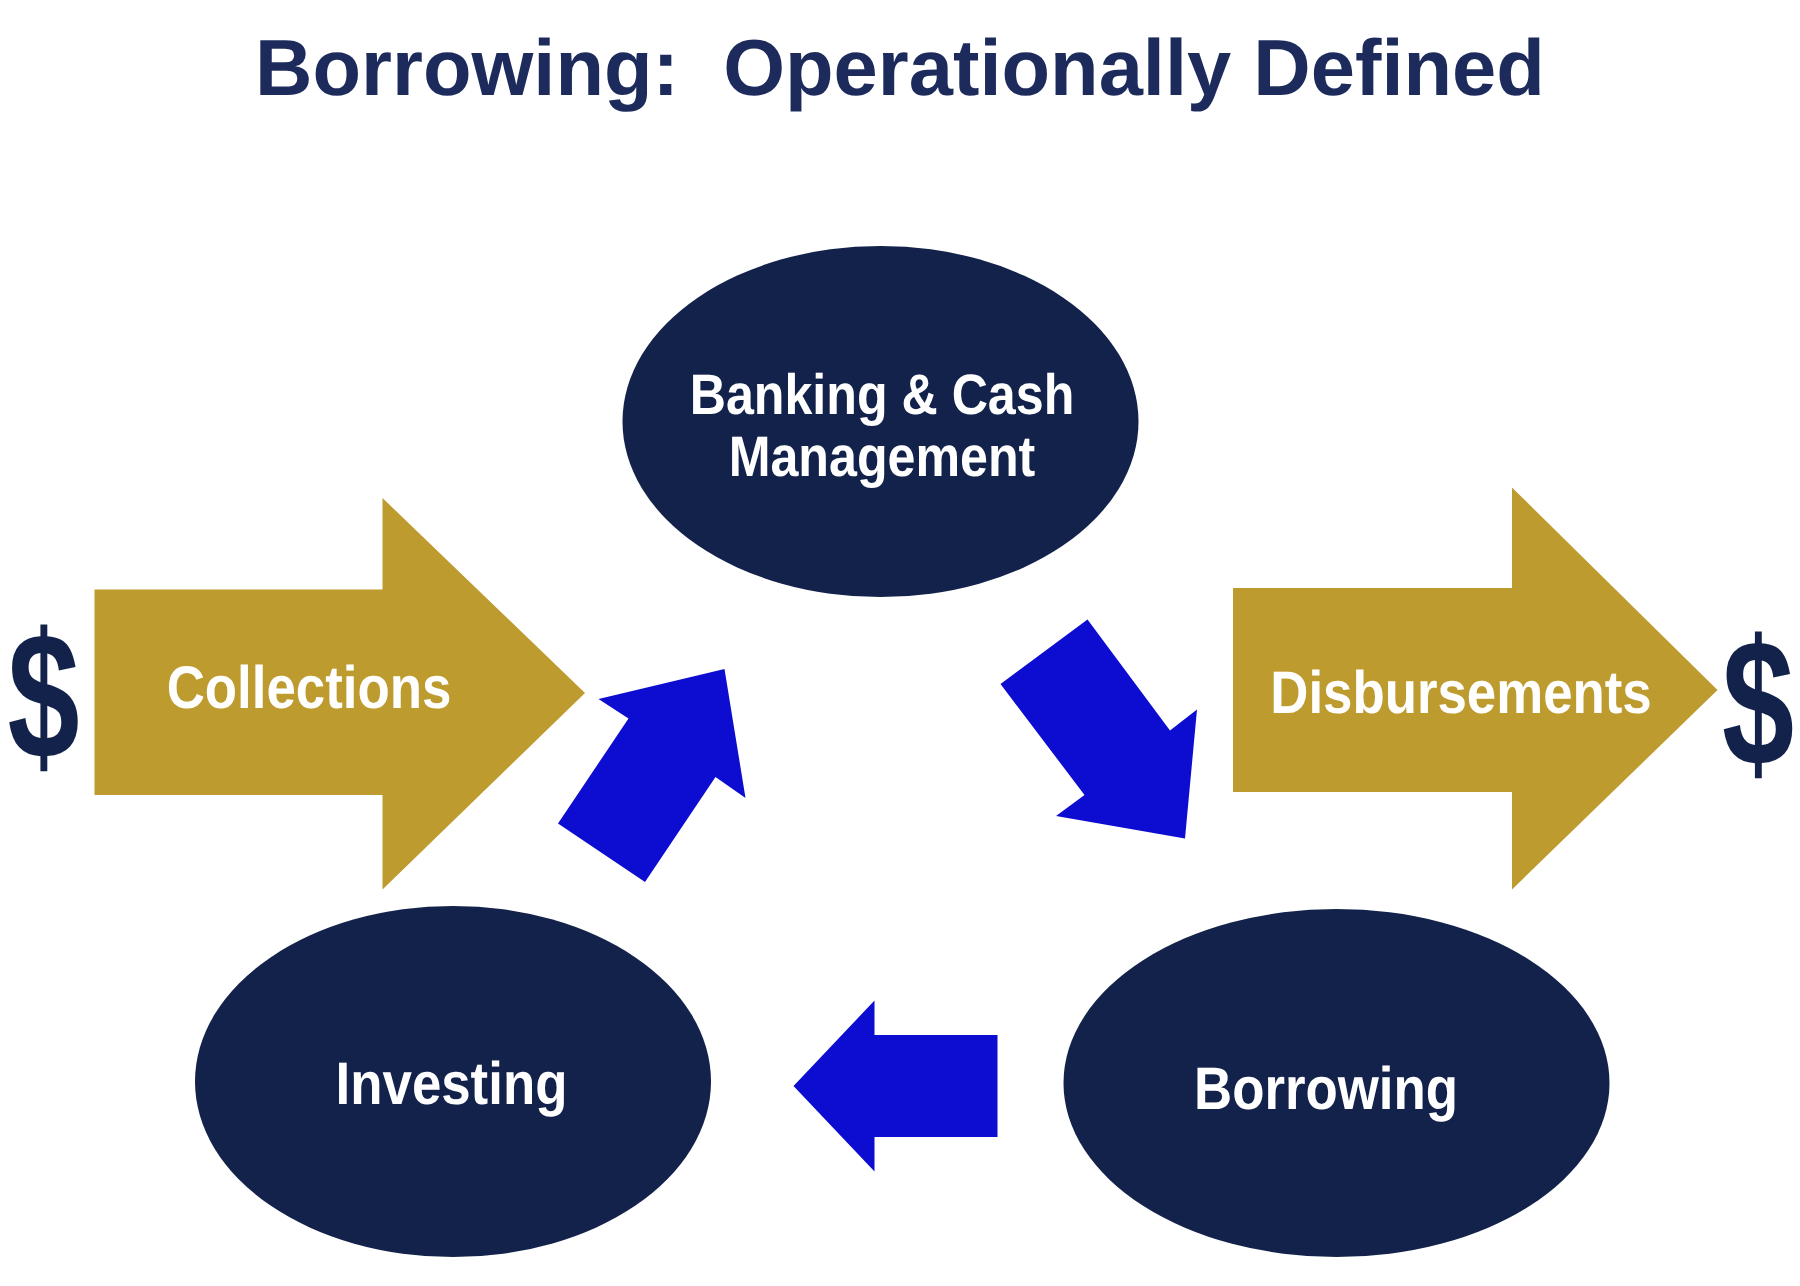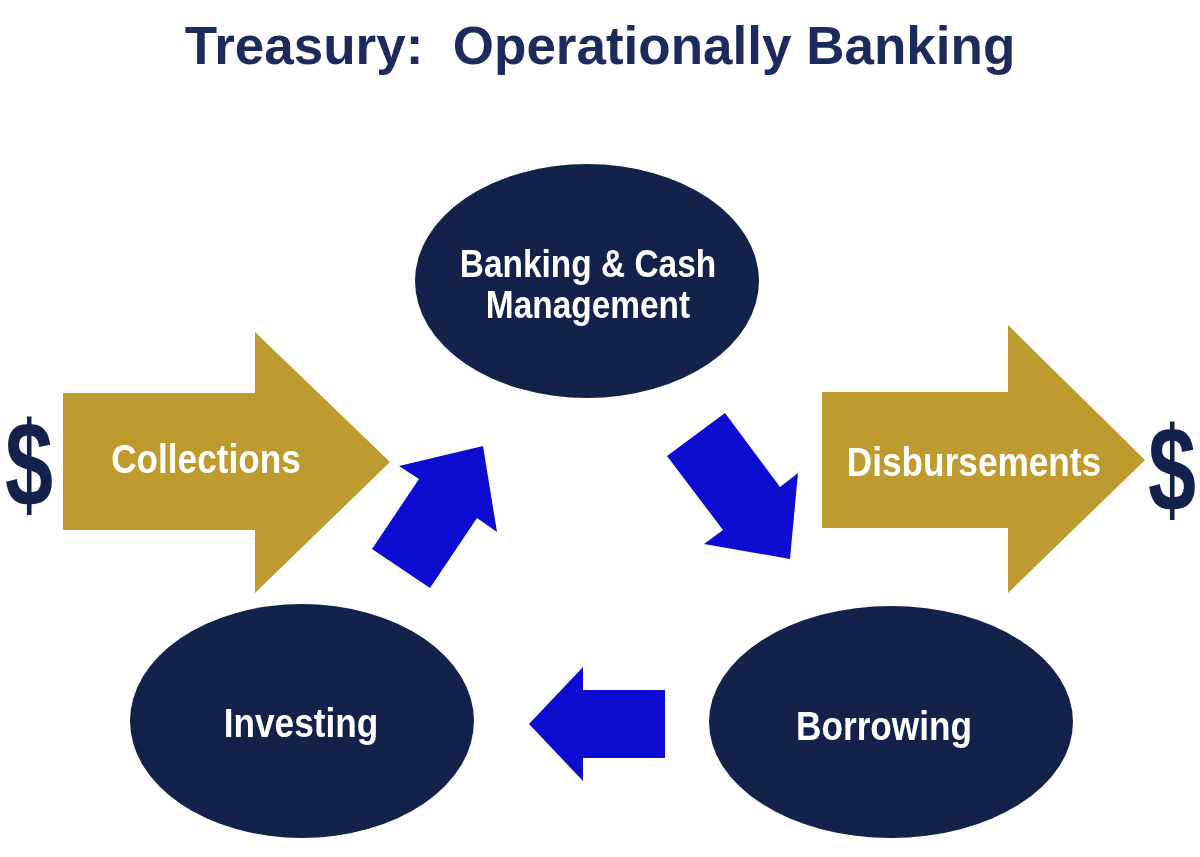--- a/index.html
+++ b/index.html
@@ -65,21 +65,21 @@
     font-size: 120px;
     line-height: 120px;
     white-space: nowrap;
   }
 </style>
 </head>
 <body>
 
 <div class="stage">
 
-  <h1 class="title">Treasury:  Operationally Banking</h1>
+  <h1 class="title">Borrowing:  Operationally Defined</h1>
 
   <svg class="shapes" viewBox="0 0 1200 857" xmlns="http://www.w3.org/2000/svg">
 
     <polygon points="63,393 255,393 255,332 390,462 255,593 255,530 63,530" style="fill:var(--gold)"></polygon>
 
     <polygon points="822,392 1008,392 1008,325 1145,460 1008,593 1008,528 822,528" style="fill:var(--gold)"></polygon>
 
     <ellipse cx="587" cy="281" rx="172" ry="117" style="fill:var(--navy)"></ellipse>
     <ellipse cx="302" cy="721" rx="172" ry="117" style="fill:var(--navy)"></ellipse>
     <ellipse cx="891" cy="722" rx="182" ry="116" style="fill:var(--navy)"></ellipse>

